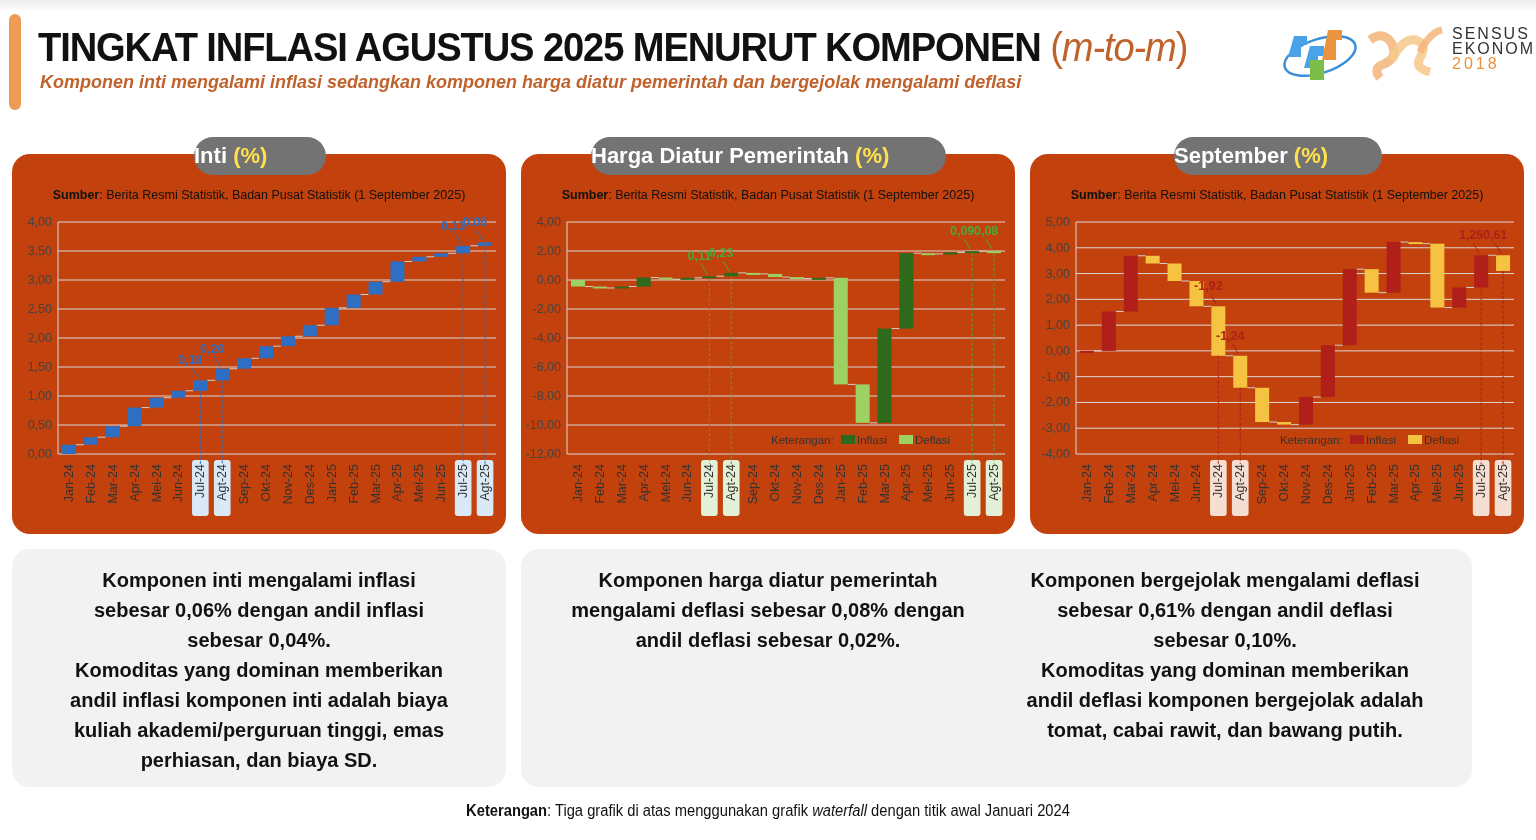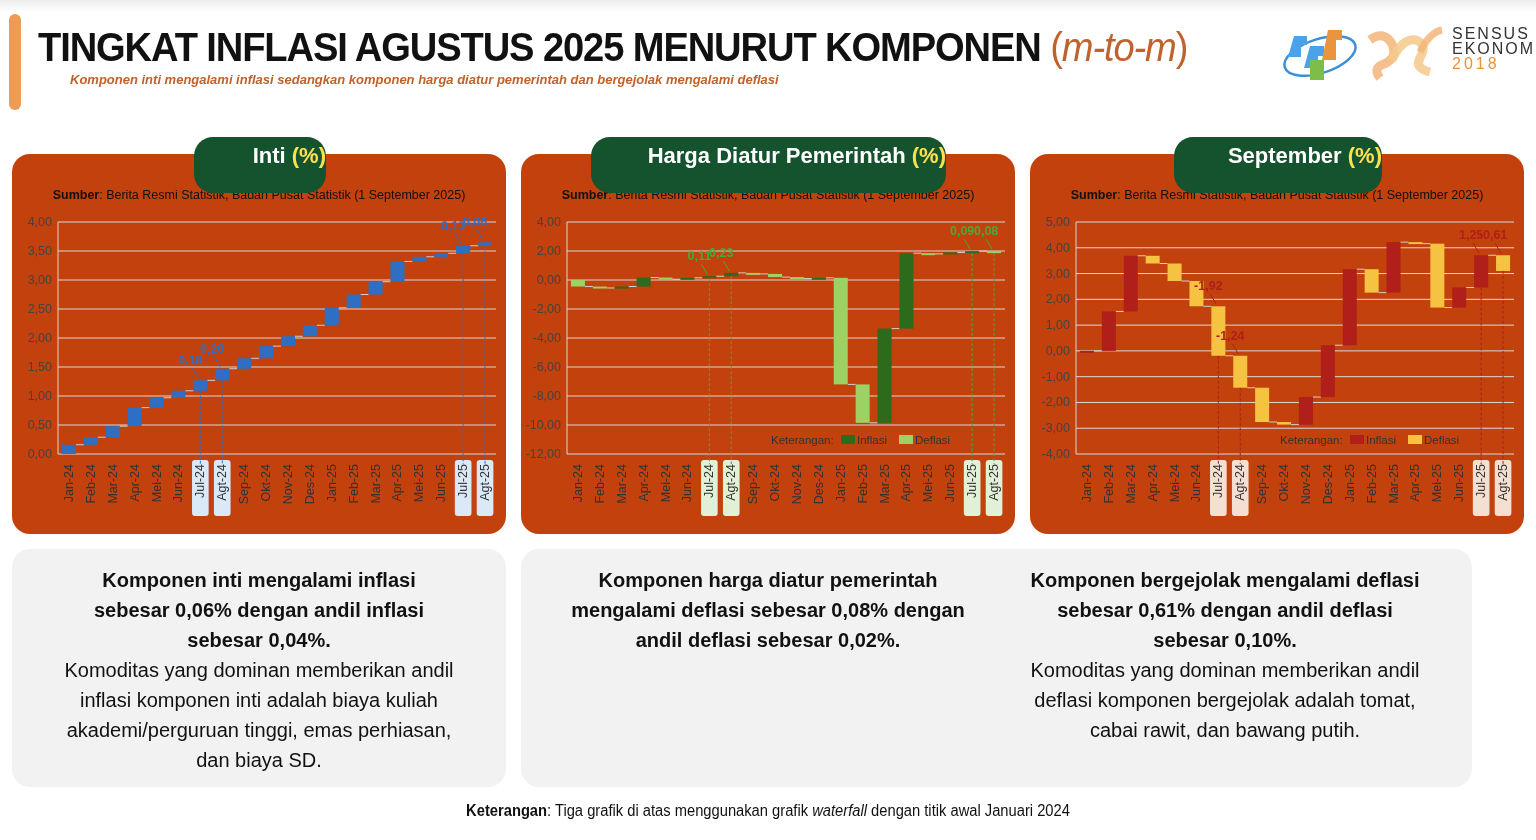--- a/index.html
+++ b/index.html
@@ -5,39 +5,39 @@
   * { box-sizing: border-box; margin: 0; padding: 0; }
   html, body { width: 1536px; height: 840px; background: #ffffff; overflow: hidden; }
   body { font-family: "Liberation Sans", "DejaVu Sans", sans-serif; position: relative; color: #111; }
 
   .top-shade { position: absolute; left: 0; top: 0; width: 1536px; height: 12px; background: linear-gradient(#ececec, #ffffff); }
   .accent-bar { position: absolute; left: 9px; top: 14px; width: 12px; height: 96px; border-radius: 6px; background: #ec9c55; }
 
   .title { position: absolute; left: 38px; top: 24px; font-family: "Liberation Sans", sans-serif; font-weight: 700; font-size: 41px; letter-spacing: -1.2px; color: #111; transform: scaleX(0.93); transform-origin: left center; white-space: nowrap; }
   .title .mtom { color: #c0622c; font-style: italic; font-weight: 400; }
   .title .paren { color: #c0622c; font-weight: 400; }
-  .subtitle { position: absolute; left: 40px; top: 72px; font-weight: 700; font-style: italic; font-size: 13px; color: #c0622c; white-space: nowrap; margin-left: 30px; }
+  .subtitle { position: absolute; left: 40px; top: 72px; font-weight: 700; font-style: italic; font-size: 18px; color: #c0622c; white-space: nowrap; }
 
   .logo { position: absolute; left: 1280px; top: 22px; width: 250px; height: 64px; }
   .logo-text { position: absolute; left: 1452px; top: 26px; font-size: 16px; line-height: 15px; letter-spacing: 2px; color: #333; }
   .logo-text .yr { color: #e9913b; letter-spacing: 3px; }
 
   .card { position: absolute; top: 154px; width: 494px; height: 380px; background: #c2410c; border-radius: 18px; }
   .card.c1 { left: 12px; } .card.c2 { left: 521px; } .card.c3 { left: 1030px; }
-  .pill { position: absolute; top: 137px; height: 56px; border-radius: 19px; background: #14532d; color: #fff; font-weight: 700; font-size: 22px; text-align: right; line-height: 38px; white-space: nowrap; }
+  .pill { position: absolute; top: 137px; height: 38px; border-radius: 19px; background: #737373; color: #fff; font-weight: 700; font-size: 22px; text-align: left; line-height: 38px; white-space: nowrap; }
   .pill .pct { color: #ffe14d; }
   .source { position: absolute; top: 34px; left: 0; width: 100%; text-align: center; font-size: 12.5px; color: #111; }
   .source b { font-weight: 700; }
 
   .chart-svg { position: absolute; left: 0; top: 56px; }
 
   .text-card { position: absolute; top: 549px; width: 494px; height: 238px; background: #f2f2f2; border-radius: 18px; text-align: center; padding-top: 16px; font-size: 20px; line-height: 30px; color: #111; }
   .text-card.c1 { left: 12px; } .text-card.c2 { left: 521px; } .text-card.c3 { left: 978px; }
   .text-card .bold { font-weight: 700; display: block; }
-  .text-card .normal { display: block; }
+  .text-card .normal { display: block; font-weight: bold; }
 
   .footnote { position: absolute; top: 802px; left: 0; width: 1536px; text-align: center; font-size: 16px; color: #111; transform: scaleX(0.92); }
   .footnote b { font-weight: 700; }
 </style>
 </head>
 <body>
 
 <div class="top-shade"></div>
 <div class="accent-bar"></div>
 

